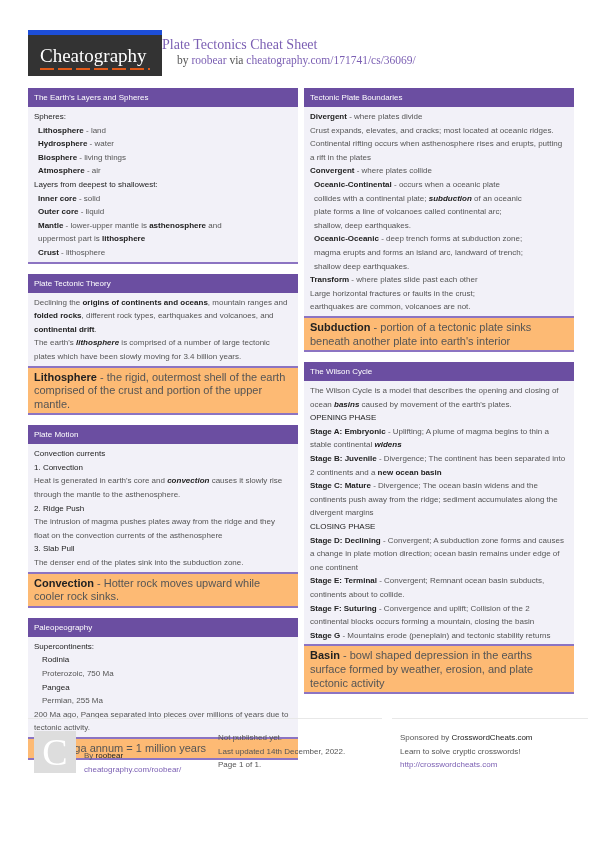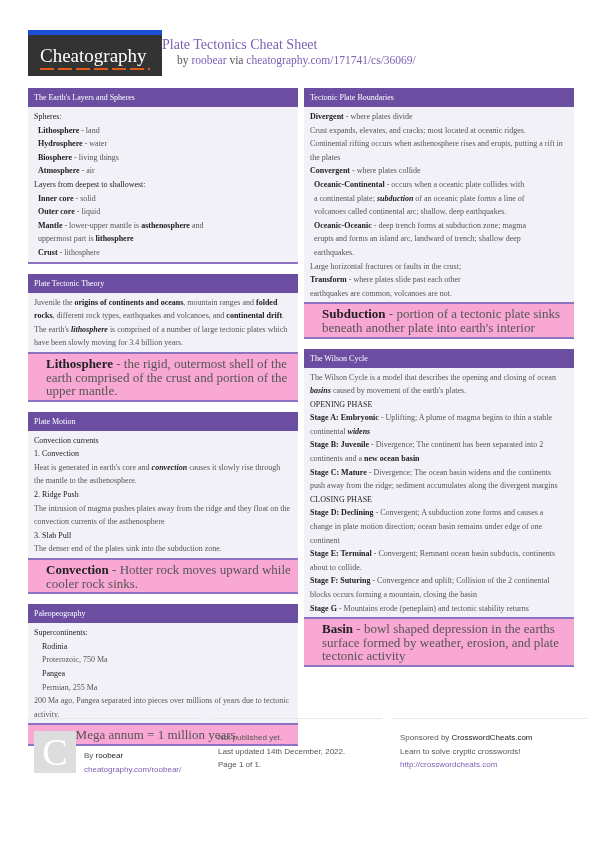--- a/index.html
+++ b/index.html
@@ -4,27 +4,27 @@
 <style>
 * { box-sizing: border-box; margin: 0; padding: 0; }
 body { width: 600px; height: 849px; background: #ffffff; font-family: "Liberation Sans", sans-serif; position: relative; overflow: hidden; color: #333; }
 .header { position: absolute; top: 30px; left: 28px; width: 560px; height: 46px; }
 .logo { position: absolute; left: 0; top: 0; width: 134px; height: 46px; background: #333333; border-top: 5px solid #1d4ed8; }
 .logo-text { position: absolute; left: 12px; top: 10px; font-family: "Liberation Serif", serif; font-size: 19px; color: #ffffff; }
 .logo-underline { position: absolute; left: 12px; top: 33px; height: 2px; width: 110px; background: repeating-linear-gradient(90deg, #e05a1a 0 14px, transparent 14px 18px); }
 .title { position: absolute; left: 134px; top: 7px; font-family: "Liberation Serif", serif; font-size: 14px; color: #7b5fb3; }
 .byline { position: absolute; left: 149px; top: 24px; font-family: "Liberation Serif", serif; font-size: 11.5px; color: #555; }
 .byline a { color: #7b5fb3; text-decoration: none; }
-.col { position: absolute; top: 88px; width: 270px; font-family: Liberation Serif, serif; }
+.col { position: absolute; top: 88px; width: 270px; }
 .col-left { left: 28px; }
 .col-right { left: 304px; }
 .section { margin-bottom: 10px; }
 .sec-head { background: #6b4ea1; color: #fff; font-size: 8px; padding: 5px 6px; height: 19px; line-height: 10px; }
 .sec-body { background: #f2f1f8; padding: 3px 6px 2px 6px; font-size: 8px; line-height: 13.6px; color: #555; border-bottom: 2px solid #8c74c2; }
-.sec-note { background: #f9a8d4; padding: 3px 6px 2px 18px; font-size: 13px; line-height: 13.6px; color: #555; border-bottom: 2px solid #8c74c2; }
+.sec-note { background: #fdba74; padding: 3px 6px 2px 6px; font-size: 11px; line-height: 13.6px; color: #555; border-bottom: 2px solid #8c74c2; }
 .b { color: #222; font-weight: bold; }
 .i { font-style: italic; color: #222; font-weight: bold; }
 .ind { padding-left: 4px; }
 .ind2 { padding-left: 8px; }
 .footer { position: absolute; top: 718px; left: 28px; width: 560px; height: 60px; }
 .fcol { position: absolute; top: 0; height: 60px; border-top: 1px solid #e8e8e8; font-size: 8px; line-height: 13.5px; color: #555; padding-top: 8px; }
 .avatar { position: absolute; left: 6px; top: 12px; width: 42px; height: 42px; background: #dddddd; color: #fff; font-family: "Liberation Serif", serif; font-size: 38px; text-align: center; line-height: 42px; }
 .link { color: #7b5fb3; }
 </style>
 </head>
@@ -58,21 +58,21 @@
       <div class="ind"><span class="b">Inner core</span><span> - solid</span></div>
       <div class="ind"><span class="b">Outer core</span><span> - liquid</span></div>
       <div class="ind"><span class="b">Mantle</span><span> - lower-upper mantle is </span><span class="b">asthenosphere</span><span> and</span><br><span>uppermost part is </span><span class="b">lithosphere</span></div>
       <div class="ind"><span class="b">Crust</span><span> - lithosphere</span></div>
     </div>
   </div>
 
   <div class="section">
     <div class="sec-head">Plate Tectonic Theory</div>
     <div class="sec-body">
-      <div><span>Juvenile the </span><span class="b">origins of continents and oceans</span><span>, mountain ranges and </span><span class="b">folded rocks</span><span>, different rock types, earthquakes and volcanoes, and </span><span class="b">continental drift</span><span>.</span></div>
+      <div><span>Declining the </span><span class="b">origins of continents and oceans</span><span>, mountain ranges and </span><span class="b">folded rocks</span><span>, different rock types, earthquakes and volcanoes, and </span><span class="b">continental drift</span><span>.</span></div>
       <div><span>The earth's </span><span class="i">lithosphere</span><span> is comprised of a number of large tectonic plates which have been slowly moving for 3.4 billion years.</span></div>
     </div>
     <div class="sec-note"><span class="b">Lithosphere</span><span> - the rigid, outermost shell of the earth comprised of the crust and portion of the upper mantle.</span></div>
   </div>
 
   <div class="section">
     <div class="sec-head">Plate Motion</div>
     <div class="sec-body">
       <div style="color:#222">Convection currents</div>
       <div class="b" style="font-weight:normal">1. Convection</div>
@@ -102,22 +102,22 @@
 <div class="col col-right">
   <div class="section">
     <div class="sec-head">Tectonic Plate Boundaries</div>
     <div class="sec-body">
       <div><span class="b">Divergent</span><span> - where plates divide</span></div>
       <div>Crust expands, elevates, and cracks; most located at oceanic ridges.</div>
       <div>Continental rifting occurs when asthenosphere rises and erupts, putting a rift in the plates</div>
       <div><span class="b">Convergent</span><span> - where plates collide</span></div>
       <div class="ind" style="padding-right:40px"><span class="b">Oceanic-Continental</span><span> - occurs when a oceanic plate collides with a continental plate; </span><span class="i">subduction</span><span> of an oceanic plate forms a line of volcanoes called continental arc; shallow, deep earthquakes.</span></div>
       <div class="ind" style="padding-right:40px"><span class="b">Oceanic-Oceanic</span><span> - deep trench forms at subduction zone; magma erupts and forms an island arc, landward of trench; shallow deep earthquakes.</span></div>
+      <div><span class="b">Transform</span><span> - where plates slide past each other</span></div>
       <div>Large horizontal fractures or faults in the crust;</div>
-      <div><span class="b">Transform</span><span> - where plates slide past each other</span></div>
       <div>earthquakes are common, volcanoes are not.</div>
     </div>
     <div class="sec-note"><span class="b">Subduction</span><span> - portion of a tectonic plate sinks beneath another plate into earth's interior</span></div>
   </div>
 
   <div class="section">
     <div class="sec-head">The Wilson Cycle</div>
     <div class="sec-body">
       <div><span>The Wilson Cycle is a model that describes the opening and closing of ocean </span><span class="i">basins</span><span> caused by movement of the earth's plates.</span></div>
       <div style="color:#222">OPENING PHASE</div>

